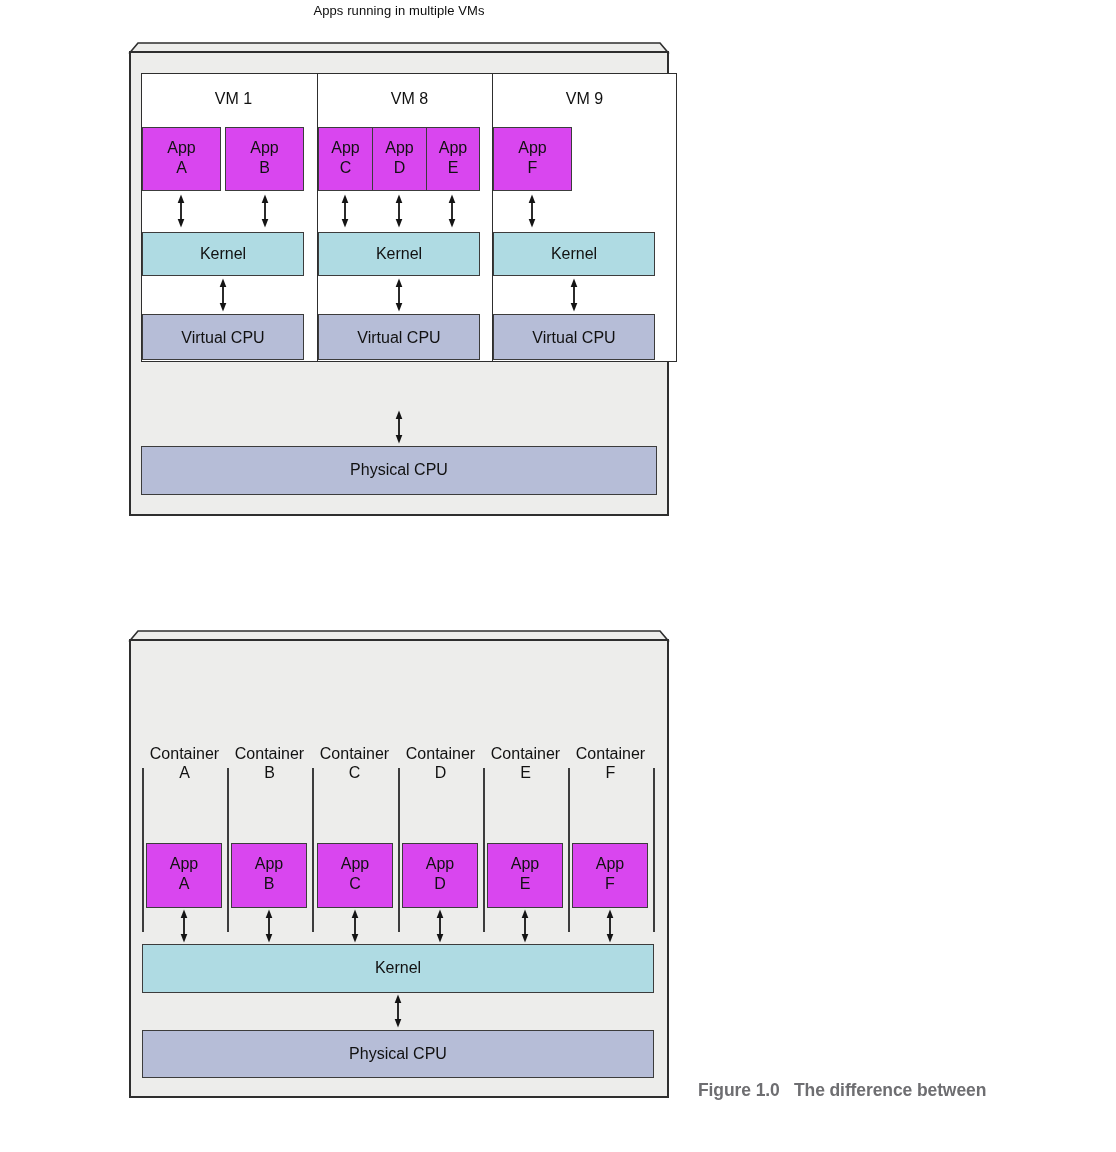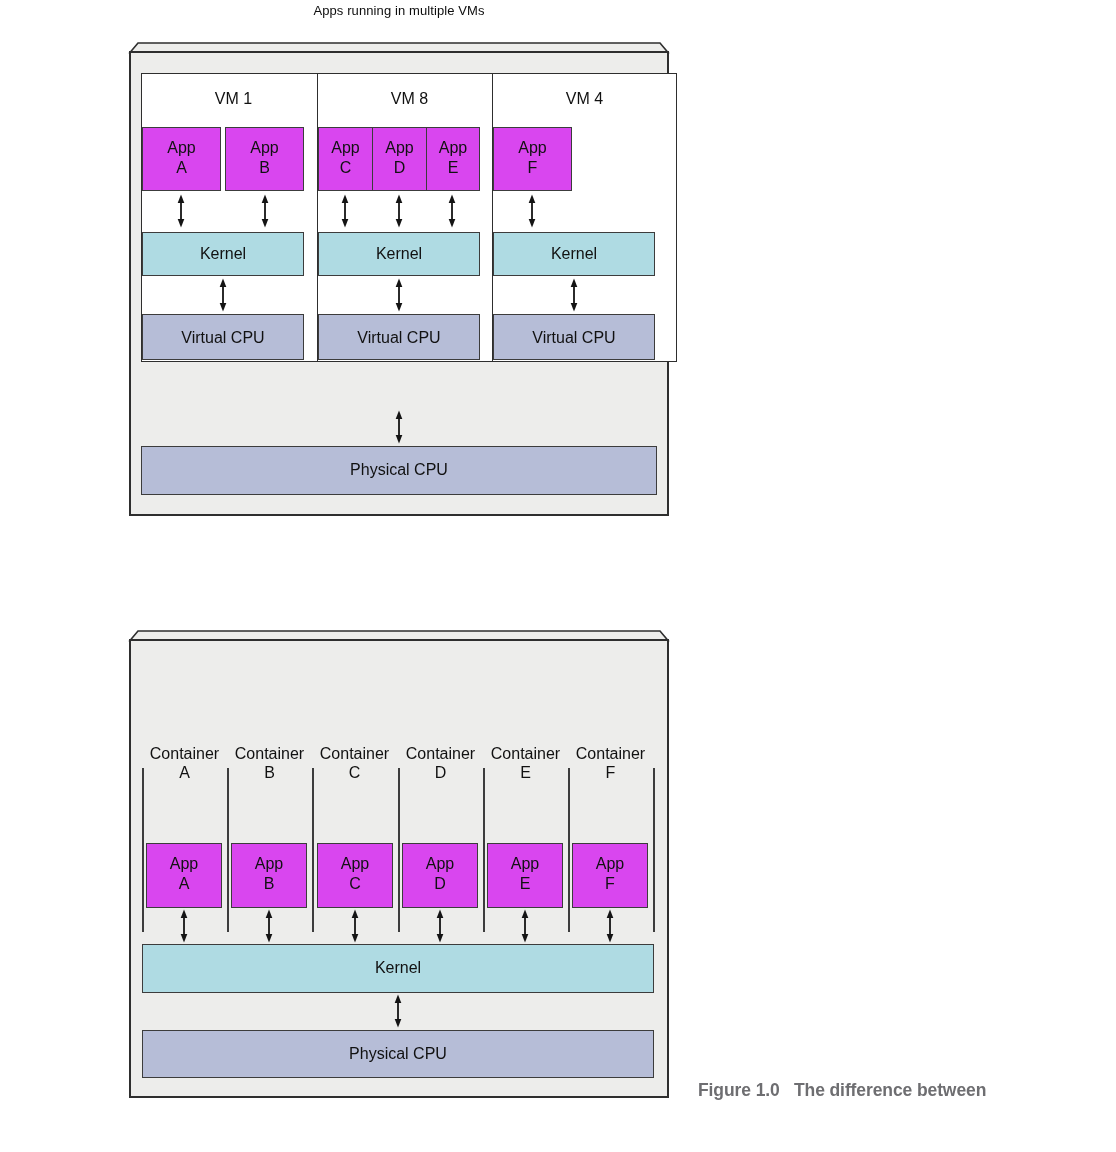--- a/index.html
+++ b/index.html
@@ -133,21 +133,21 @@
       <line x1="6" y1="7" x2="6" y2="27" stroke="#141414" stroke-width="1.8"></line>
       <polygon points="6,0.5 2.7,9 9.3,9" fill="#141414"></polygon>
         <polygon points="6,33.5 2.7,25 9.3,25" fill="#141414"></polygon>
     </svg>
     <div class="band vcpu pmid" style="left:0;top:240px;width:162px;height:46px;">
       <span class="band-label">Virtual CPU</span>
     </div>
   </div>
 
   <div class="vm" style="left:492px;">
-    <div class="vm-label">VM 4</div>
+    <div class="vm-label">VM 9</div>
     <div class="app app-pad" style="left:0;top:53px;width:79px;height:64px;">
       <div>App</div>
       <div>F</div>
     </div>
     <svg class="varrow" style="left:33px;top:120px;" viewBox="0 0 12 34">
       <line x1="6" y1="7" x2="6" y2="27" stroke="#141414" stroke-width="1.8"></line>
       <polygon points="6,0.5 2.7,9 9.3,9" fill="#141414"></polygon>
         <polygon points="6,33.5 2.7,25 9.3,25" fill="#141414"></polygon>
     </svg>
     <div class="band kernel kmid" style="left:0;top:158px;width:162px;height:44px;">

